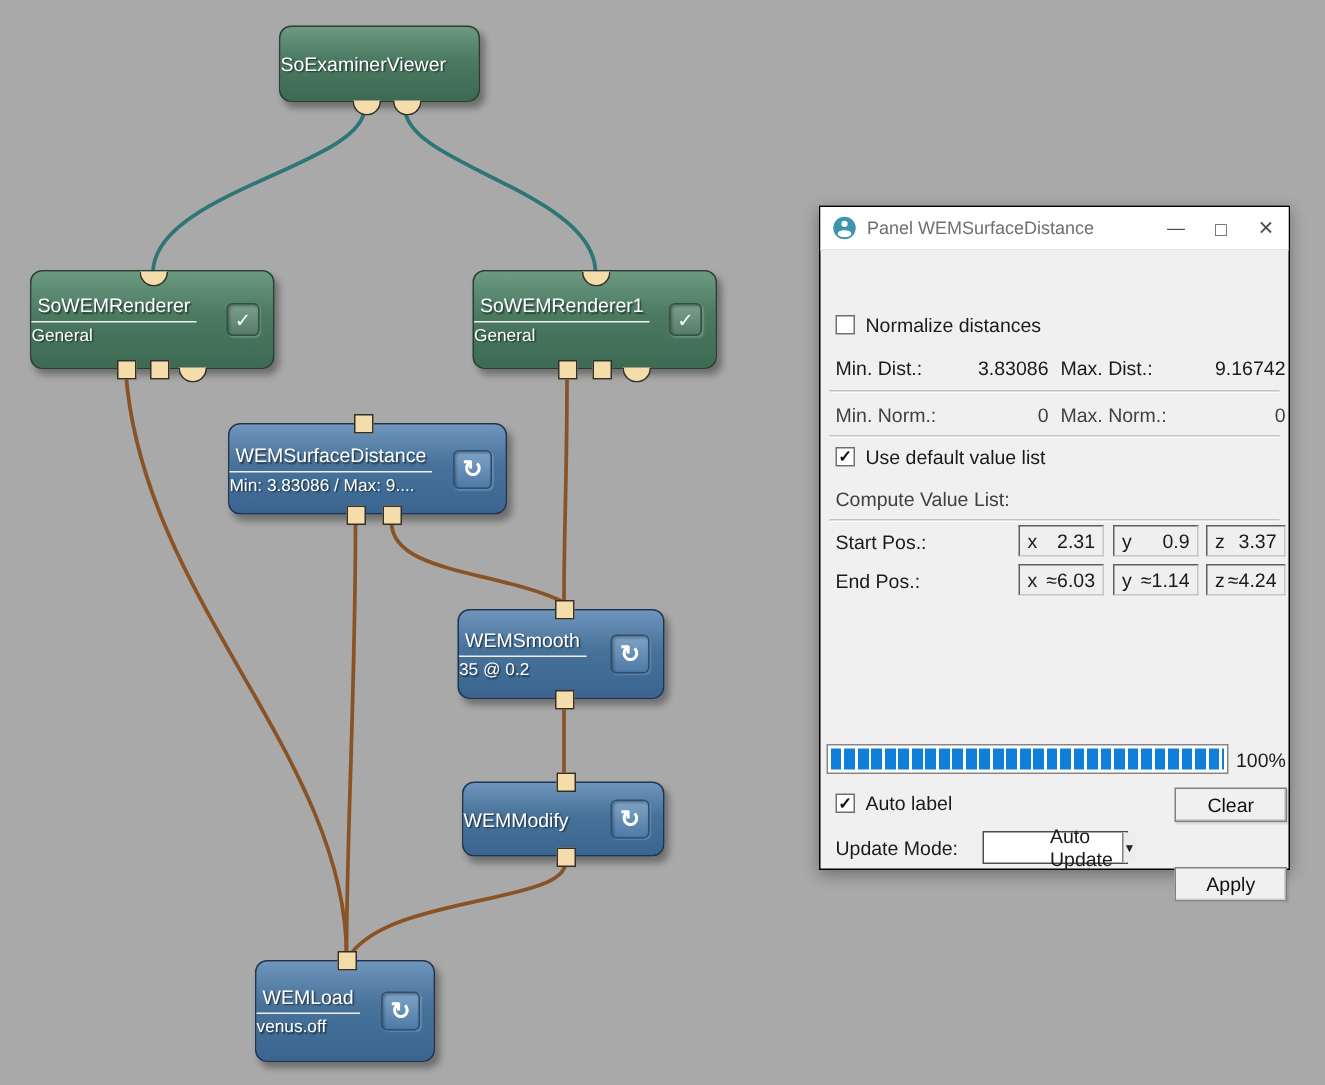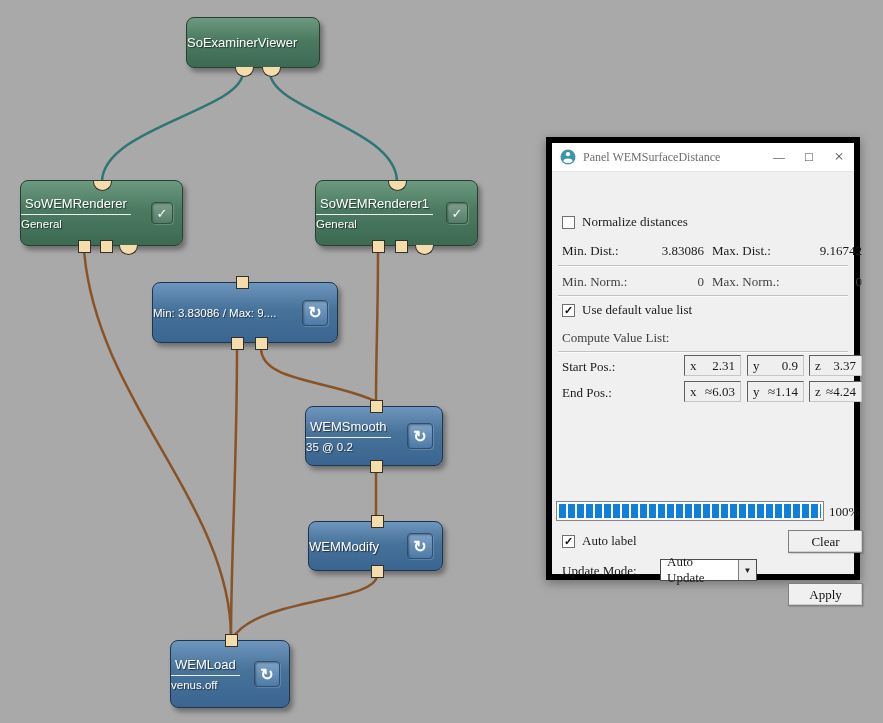--- a/index.html
+++ b/index.html
@@ -36,23 +36,23 @@
   .conn.sq { width:13px; height:13px; }
   .conn.sq.top { top:-7px; }
   .conn.sq.bottom { bottom:-8px; }
   .conn.semi { width:19px; height:10px; border-top:none; border-radius:0 0 10px 10px; }
   .conn.semi.top { top:0; }
   .conn.semi.bottom { bottom:-10px; }
 
   
   #panel {
     position:absolute; left:546px; top:137px; width:314px; height:443px; z-index:4;
-    background:#f0f0f0; border:6px solid #000000; box-sizing:border-box;
+    background:#f0f0f0; border:1px solid #000000; box-sizing:border-box;
     box-shadow:0 3px 10px rgba(0,0,0,0.35);
-    font-size:13px; color:#1a1a1a;font-family:Liberation Serif, serif;
+    font-size:13px; color:#1a1a1a;
   }
   #titlebar { position:absolute; left:0; top:0; right:0; height:28px; background:#ffffff; display:flex; align-items:center; border-bottom:1px solid #e4e4e4; }
   #titlebar .app-icon { margin-left:8px; width:16px; height:16px; }
   #titlebar .title { margin-left:7px; font-size:12px; color:#6f6f6f; flex:1; white-space:nowrap; overflow:hidden; }
   .win-btn { width:30px; height:28px; display:flex; align-items:center; justify-content:center; color:#4c4c4c; cursor:default; }
   .win-btn.min { font-size:12px; }
   .win-btn.max { font-size:13px; }
   .win-btn.close { font-size:17px; }
 
   .row { position:absolute; display:flex; align-items:center; gap:7px; white-space:nowrap; }
@@ -76,21 +76,21 @@
   .groupbox { position:absolute; box-sizing:border-box; border:1px solid #a5a5a5; background:#f0f0f0; }
 
   .progress { position:absolute; box-sizing:border-box; height:20px; background:#fff; border:1px solid #858585; }
   .progress .fill { position:absolute; top:2px; bottom:2px; left:2px; width:100%; max-width:calc(100% - 4px); background:repeating-linear-gradient(90deg,#0f7fd9 0 7px,#ffffff 7px 9px); }
 
   .btn {
     position:absolute; box-sizing:border-box; height:23px; background:#f0f0f0;
     border:1px solid #808080; box-shadow:inset -1px -1px 0 #cfcfcf, 1px 1px 1px rgba(0,0,0,0.12);
     display:flex; align-items:center; justify-content:center; font-size:13px; color:#111;
   }
-  .combo { position:absolute; box-sizing:border-box; height:22px; background:#fff; border:1px solid #4d4d4d; display:flex; align-items:center; }
+  .combo { position:absolute; box-sizing:border-box; height:22px; background:#fff; border:1px solid #4d4d4d; display:flex; align-items:center;padding-left:38px; }
   .combo .combo-text { flex:1; padding:0 6px; font-size:13px; }
   .combo .combo-btn { width:17px; height:100%; border-left:1px solid #808080; background:#ececec; display:flex; align-items:center; justify-content:center; font-size:8px; color:#222; }
 </style>
 </head>
 <body>
 
 <div id="canvas">
 
   <svg id="edges" width="883" height="723">
     <path d="M243,72 C243,110 102,128 102,182" stroke="#2e7575"></path>
@@ -135,20 +135,21 @@
       <span>✓</span>
     </div>
     <span class="conn sq bottom" style="left:56px;"></span>
     <span class="conn sq bottom" style="left:79px;"></span>
     <span class="conn semi bottom" style="left:99px;"></span>
   </div>
 
   <div class="node blue" style="left:152px;top:282px;width:186px;height:61px;">
     <span class="conn sq top" style="left:83px;"></span>
     <div class="node-text with-badge-lg">
+      <div class="node-title underlined">WEMSurfaceDistance</div>
       <div class="node-sub">Min: 3.83086 / Max: 9....</div>
     </div>
     <div class="badge blue-badge">
       <span>↻</span>
     </div>
     <span class="conn sq bottom" style="left:78px;"></span>
     <span class="conn sq bottom" style="left:102px;"></span>
   </div>
 
   <div class="node blue" style="left:305px;top:406px;width:138px;height:60px;">

